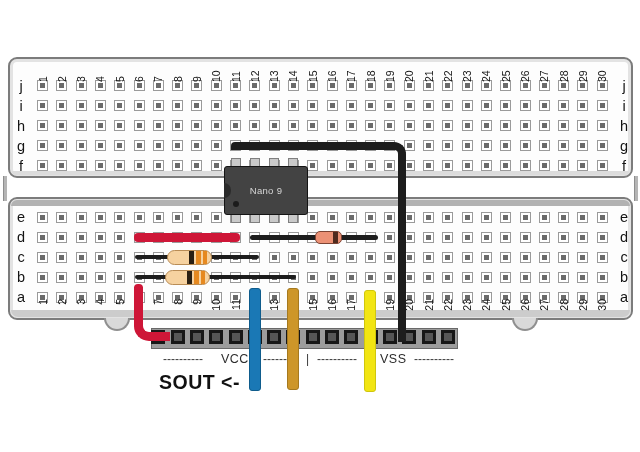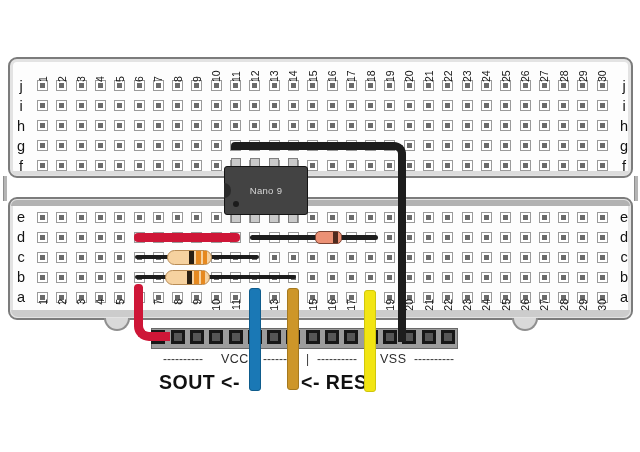--- a/index.html
+++ b/index.html
@@ -542,15 +542,14 @@
 
   <span class="dashrow" style="left:163px;">----------</span>
   <span class="dashrow railname" style="left:221px;">VCC</span>
   <span class="dashrow" style="left:263px;">--------</span>
   <span class="dashrow" style="left:306px;">|</span>
   <span class="dashrow" style="left:317px;">----------</span>
   <span class="dashrow railname" style="left:380px;">VSS</span>
   <span class="dashrow" style="left:414px;">----------</span>
 
   <span class="siglabel" style="left:159px;">SOUT &lt;-</span>
-  <span class="siglabel" style="left:301px;">&lt;- RES</span>
 
 </div>
 
 </body></html>

